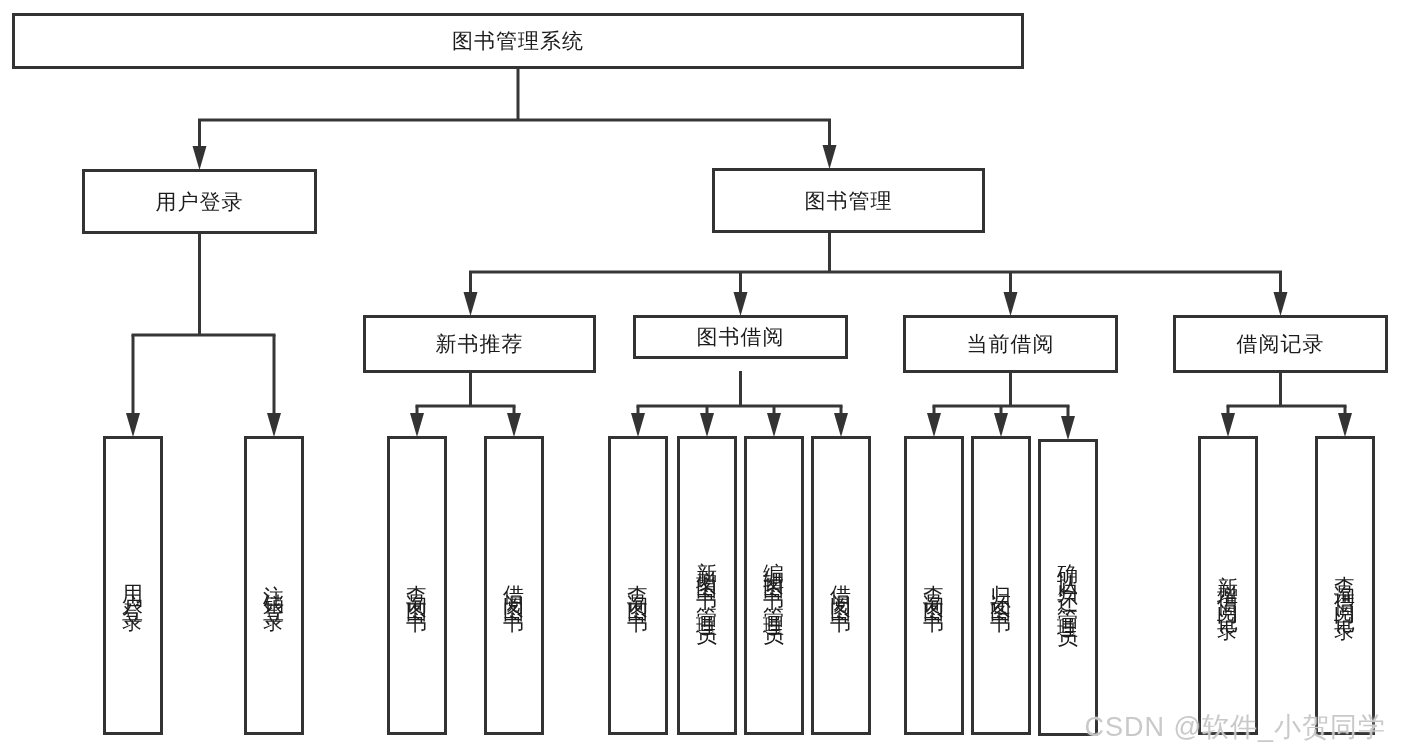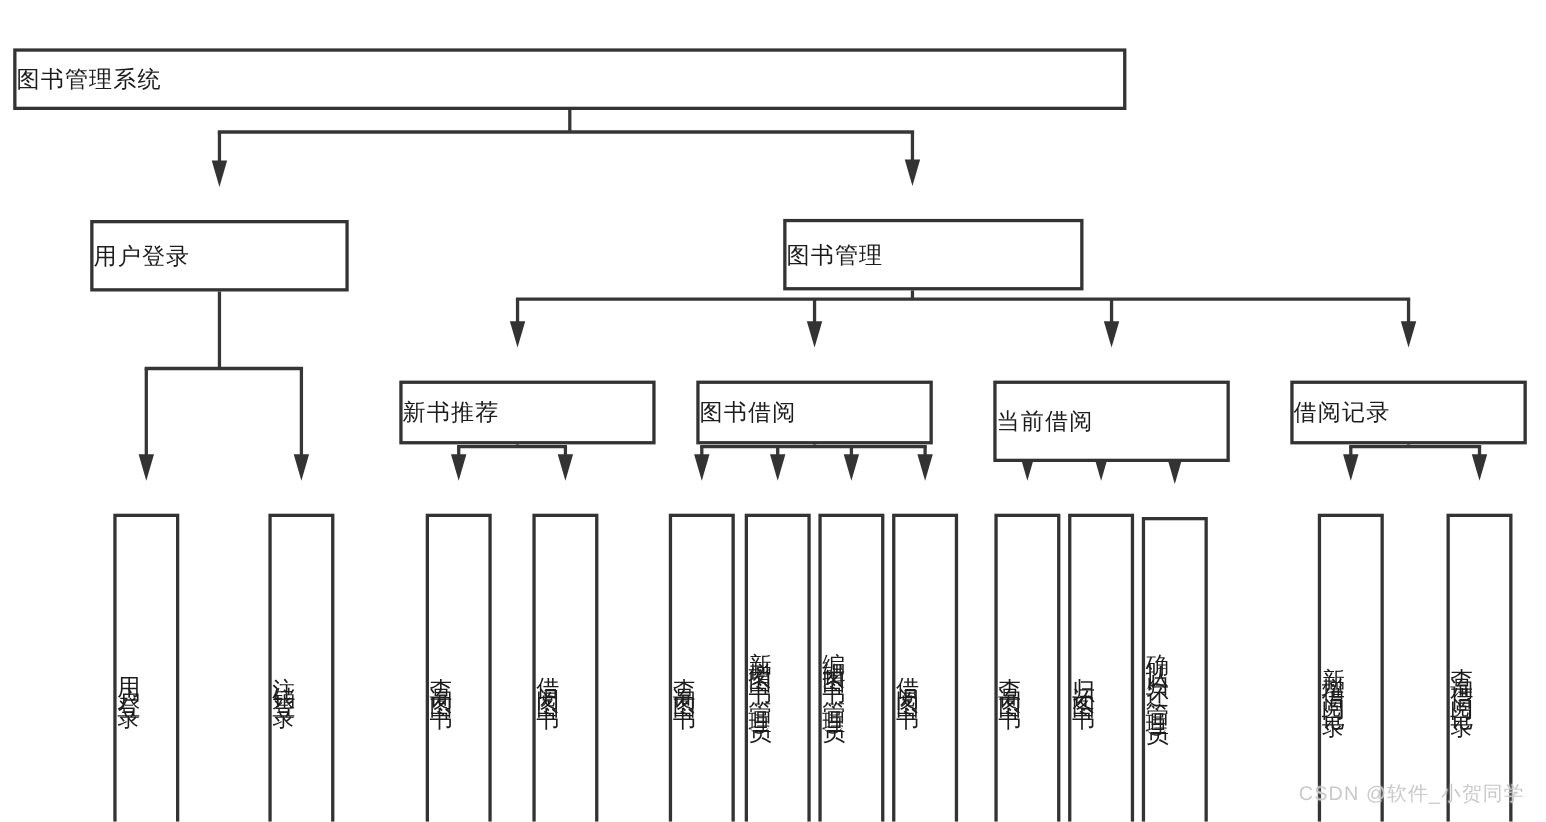--- a/index.html
+++ b/index.html
@@ -31,41 +31,41 @@
     fill: #333333;
     stroke: none;
   }
   .node {
     position: absolute;
     box-sizing: border-box;
     background: #ffffff;
     border: 3px solid #333333;
     display: flex;
     align-items: center;
+    justify-content: center;
     color: #1c1c1c;
-    margin-top: 31px;
   }
   .node .htext {
     font-size: 21px;
     letter-spacing: 1px;
     white-space: nowrap;
   }
   .node .vtext {
     writing-mode: vertical-rl;
     text-orientation: mixed;
     font-size: 21px;
     letter-spacing: 9px;
     line-height: 1;
     white-space: nowrap;
   }
   .watermark {
     position: absolute;
     right: 19px;
     top: 709px;
-    font-size: 18px;
+    font-size: 27px;
     color: rgba(198, 198, 198, 0.95);
     letter-spacing: 1px;
     text-shadow: 0 0 2px #ffffff;
     white-space: nowrap;
     z-index: 5;
   }
 </style>
 </head>
 <body>
 
@@ -130,24 +130,24 @@
       </div>
       <div class="node" style="left: 82px; top: 169px; width: 235px; height: 65px;">
         <span class="htext">用户登录</span>
       </div>
       <div class="node" style="left: 712px; top: 168px; width: 273px; height: 65px;">
         <span class="htext">图书管理</span>
       </div>
       <div class="node" style="left: 363px; top: 315px; width: 233px; height: 58px;">
         <span class="htext">新书推荐</span>
       </div>
-      <div class="node" style="left: 633px; top: 315px; width: 215px; height: 58px;">
+      <div class="node" style="left: 633px; top: 315px; width: 215px; height: 44px;">
         <span class="htext">图书借阅</span>
       </div>
-      <div class="node" style="left: 903px; top: 315px; width: 215px; height: 74px;">
+      <div class="node" style="left: 903px; top: 315px; width: 215px; height: 58px;">
         <span class="htext">当前借阅</span>
       </div>
       <div class="node" style="left: 1173px; top: 315px; width: 215px; height: 58px;">
         <span class="htext">借阅记录</span>
       </div>
       <div class="node" style="left: 103px; top: 436px; width: 60px; height: 299px;">
         <span class="vtext">用户登录</span>
       </div>
       <div class="node" style="left: 244px; top: 436px; width: 60px; height: 299px;">
         <span class="vtext">注销登录</span>

